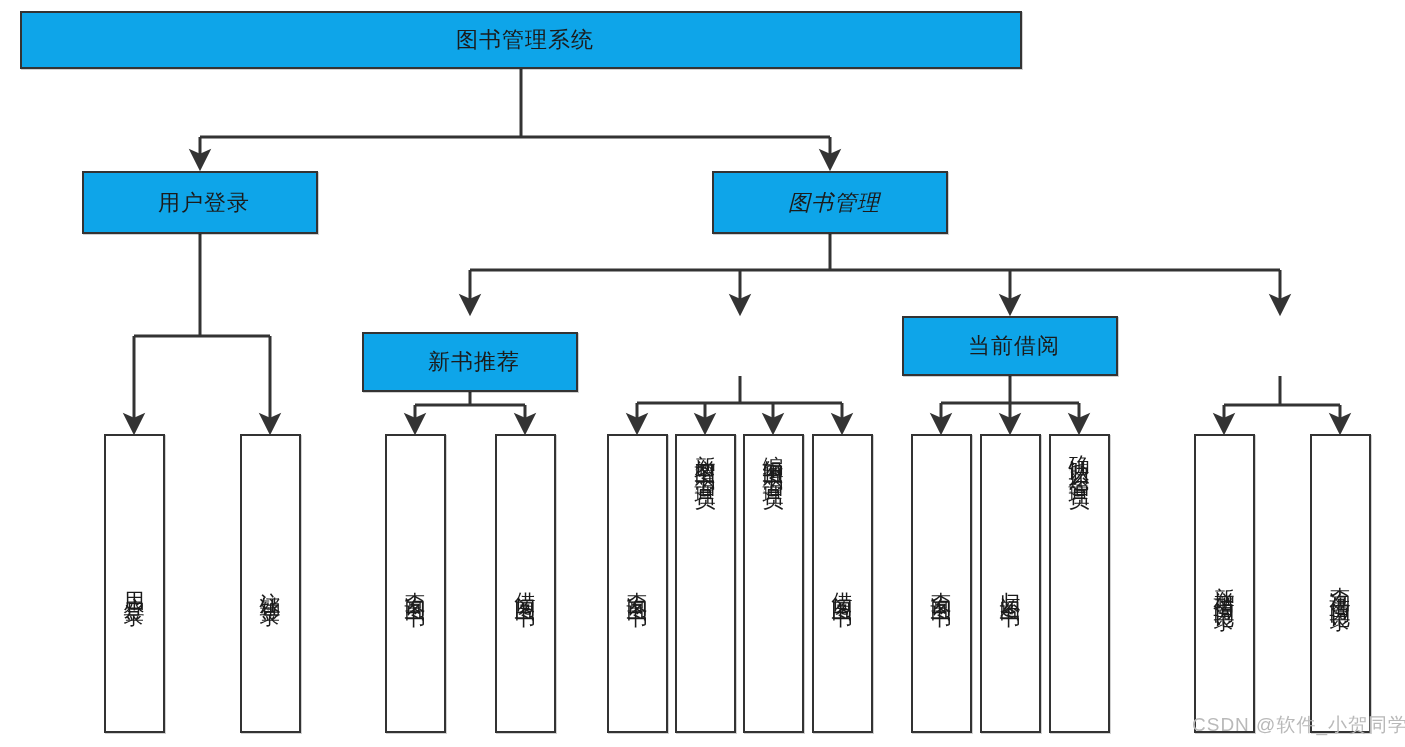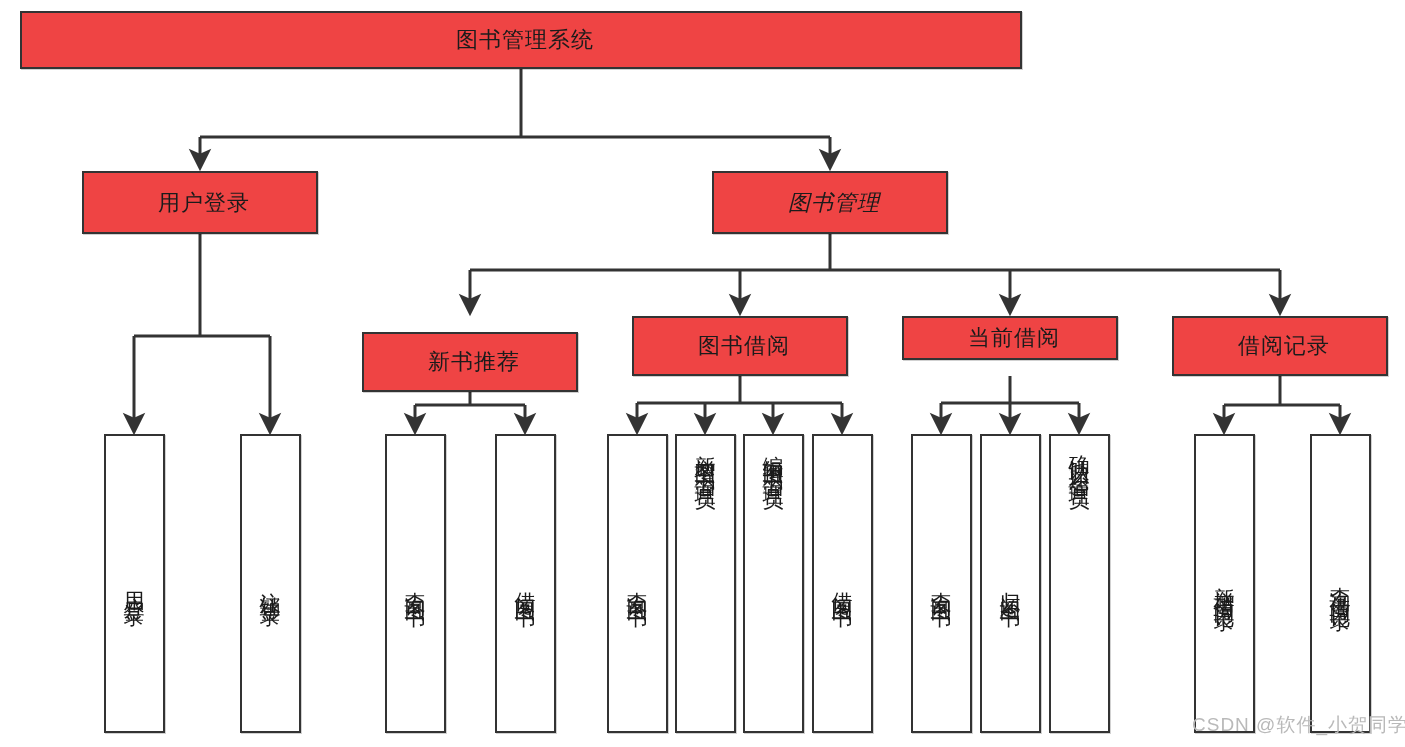--- a/index.html
+++ b/index.html
@@ -23,21 +23,21 @@
     position: absolute;
     top: 0;
     left: 0;
     width: 1405px;
     height: 747px;
   }
   
   .node-box {
     position: absolute;
     box-sizing: border-box;
-    background: #ef4444;
+    background: #0ea5e9;
     border: 2px solid #333333;
     display: flex;
     align-items: center;
     justify-content: center;
     box-shadow: 1px 1px 0 rgba(0,0,0,0.18);
     padding-left: 8px;
   }
   .node-label {
     color: #1b1b1b;
     font-size: 22px;
@@ -144,31 +144,25 @@
   </div>
 
   <div class="node-box" style="left:712px; top:171px; width:236px; height:63px;font-style:italic;">
     <span class="node-label">图书管理</span>
   </div>
 
   <div class="node-box" style="left:362px; top:332px; width:216px; height:60px;">
     <span class="node-label">新书推荐</span>
   </div>
 
-  <div class="node-box" style="left:632px; top:316px; width:216px; height:60px;">
-    <span class="node-label">图书借阅</span>
-  </div>
-
-  <div class="node-box" style="left:902px; top:316px; width:216px; height:44px;">
+
+  <div class="node-box" style="left:902px; top:316px; width:216px; height:60px;">
     <span class="node-label">当前借阅</span>
   </div>
 
-  <div class="node-box" style="left:1172px; top:316px; width:216px; height:60px;">
-    <span class="node-label">借阅记录</span>
-  </div>
 
   <div class="leaf-box center-v" style="left:104px; top:434px; width:61px; height:299px;">
     <span class="leaf-label">用户登录</span>
   </div>
 
   <div class="leaf-box center-v" style="left:240px; top:434px; width:61px; height:299px;">
     <span class="leaf-label">注销登录</span>
   </div>
 
   <div class="leaf-box center-v" style="left:385px; top:434px; width:61px; height:299px;">

